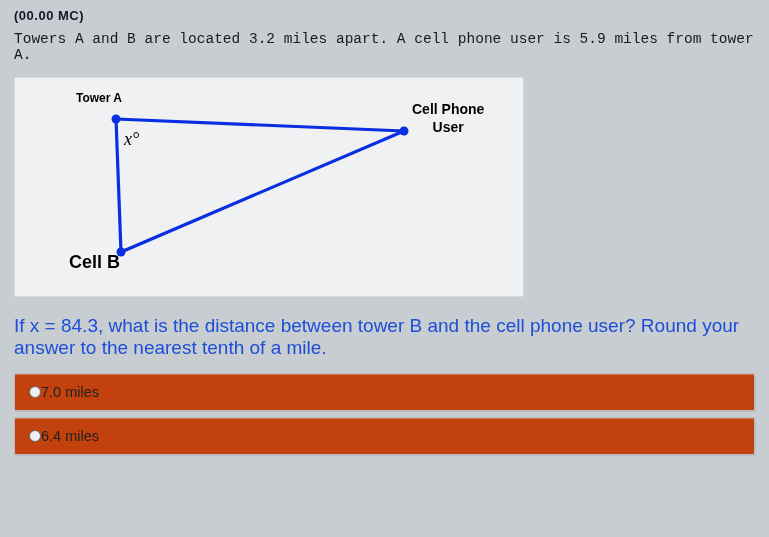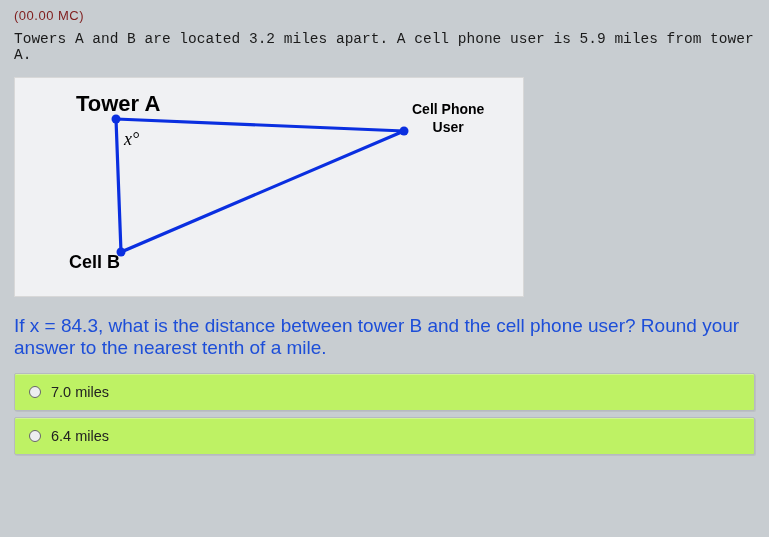--- a/index.html
+++ b/index.html
@@ -9,44 +9,45 @@
       width: 769px;
       height: 537px;
       overflow: hidden;
       font-size: 14px;
       color: #2a2a2a;
     }
     .page {
       padding: 8px 14px;
     }
     .cutoff-top {
-      color: #7f1d1d;
+      color: #0f172a;
       font-size: 13px;
       margin-bottom: 8px;
       letter-spacing: 0.5px;
+      font-weight: bold;
     }
     .intro {
       color: #1a1a1a;
       font-size: 14.5px;
       margin-bottom: 14px;
       font-family: Liberation Mono, monospace;
     }
     .diagram-box {
       background: #f0f1f3;
       width: 510px;
       height: 220px;
       position: relative;
       margin-bottom: 18px;
       box-shadow: inset 0 0 0 1px #d8d8d8;
     }
     .label-a {
       position: absolute;
       top: 14px; left: 62px;
       font-weight: bold;
-      font-size: 22px;
+      font-size: 12px;
       color: #000;
     }
     .label-user {
       position: absolute;
       top: 24px; left: 398px;
       font-weight: bold;
       font-size: 14px;
       text-align: center;
       line-height: 1.25;
       color: #000;
@@ -76,27 +77,26 @@
       color: #1d4ed8;
       font-size: 19px;
       margin-bottom: 14px;
     }
     .choices {
       display: flex;
       flex-direction: column;
       gap: 6px;
     }
     .choice {
-      background: #bef264;
+      background: #c2410c;
       border: 1px solid #b6bac0;
       border-radius: 2px;
       padding: 10px 14px;
       display: flex;
       align-items: center;
-      gap: 10px;
       cursor: pointer;
       box-shadow: inset 0 1px 0 rgba(255,255,255,0.3), 1px 1px 0 rgba(0,0,0,0.06);
     }
     .radio {
       width: 12px; height: 12px;
       border: 1.2px solid #666;
       border-radius: 50%;
       background: #edeef0;
       flex: 0 0 auto;
     }

